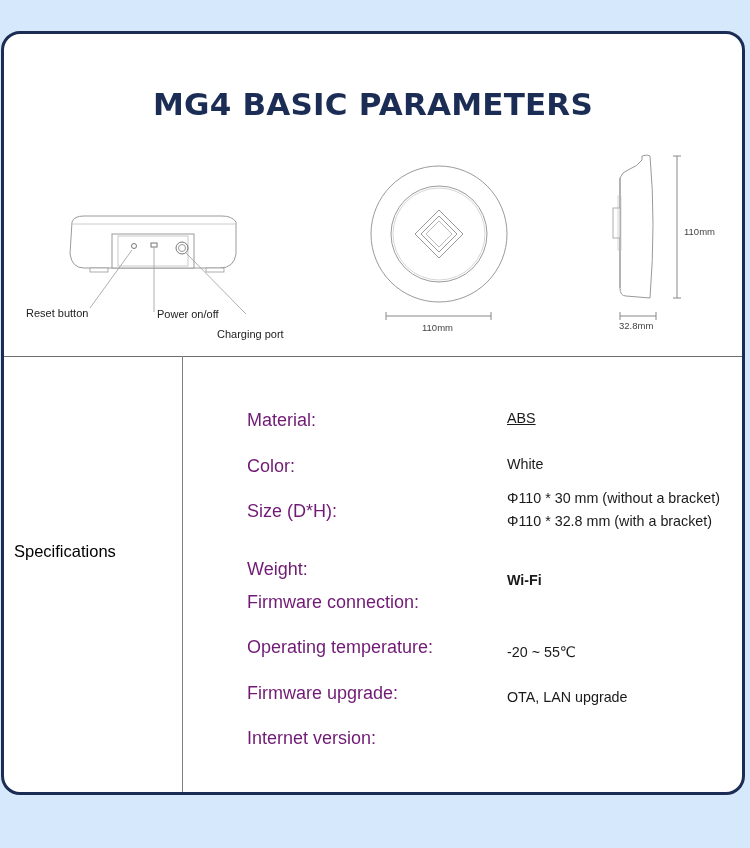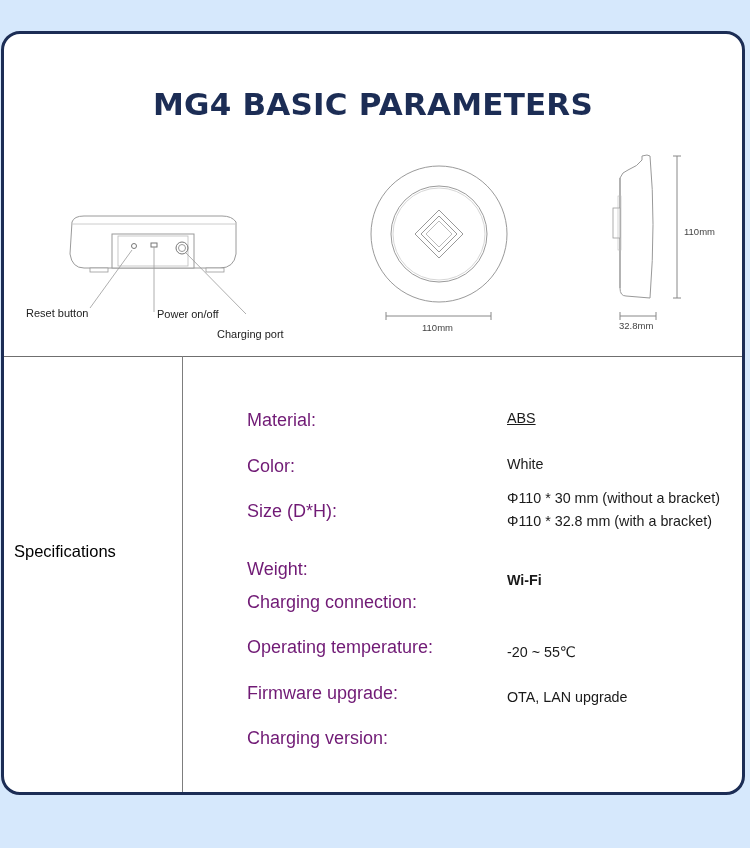--- a/index.html
+++ b/index.html
@@ -98,24 +98,24 @@
 
   <div class="row-label" style="top:422px;">Color:</div>
   <div class="row-value" style="top:419px;">White</div>
 
   <div class="row-label" style="top:467px;">Size (D*H):</div>
   <div class="row-value" style="top:453px;">Φ110 * 30 mm (without a bracket)</div>
   <div class="row-value" style="top:476px;">Φ110 * 32.8 mm (with a bracket)</div>
 
   <div class="row-label" style="top:512px;margin-top:13px;">Weight:</div>
 
-  <div class="row-label" style="top:558px;">Charging connection:</div>
+  <div class="row-label" style="top:558px;">Firmware connection:</div>
   <div class="row-value" style="top:535px;font-weight:bold;">Wi-Fi</div>
 
   <div class="row-label" style="top:603px;">Operating temperature:</div>
   <div class="row-value" style="top:607px;">-20 ~ 55℃</div>
 
   <div class="row-label" style="top:649px;">Firmware upgrade:</div>
   <div class="row-value" style="top:652px;text-align:right;">OTA, LAN upgrade</div>
 
-  <div class="row-label" style="top:694px;">Charging version:</div>
+  <div class="row-label" style="top:694px;">Internet version:</div>
 
 </div>
 
 </body></html>

